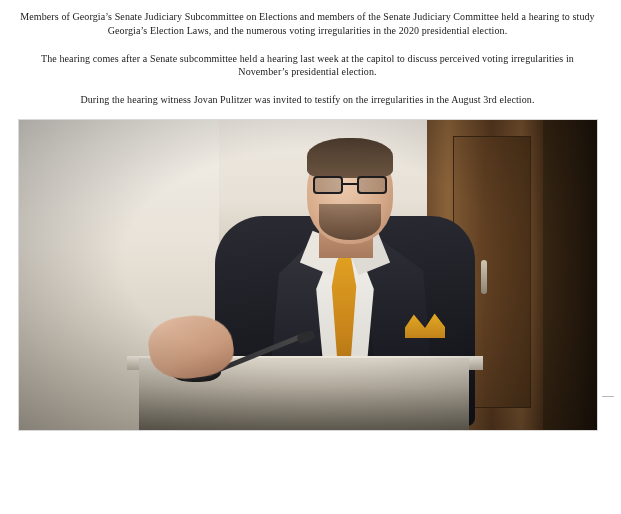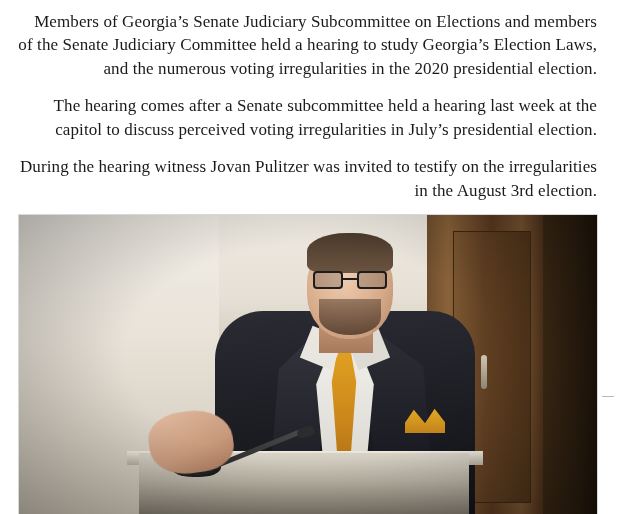--- a/index.html
+++ b/index.html
@@ -18,25 +18,25 @@
     width: 621px;
     height: 514px;
     background: #ffffff;
     box-sizing: border-box;
   }
   .article {
     padding: 10px 24px 0 18px;
   }
   .para {
     font-family: "Liberation Serif", serif;
-    font-size: 17px;
+    font-size: 10px;
     line-height: 1.38;
     color: #1a1a1a;
     margin: 0 0 14px 0;
-    text-align: right;
+    text-align: center;
     letter-spacing: 0.1px;
   }
   .para:last-of-type {
     margin-bottom: 12px;
   }
   .figure {
     position: relative;
     margin: 0 22px 0 18px;
     width: 580px;
   }
@@ -242,21 +242,21 @@
 </style>
 </head>
 <body>
 
 <div id="page">
 
   <div class="edge-left"></div>
 
   <div class="article">
     <p class="para">Members of Georgia’s Senate Judiciary Subcommittee on Elections and members of the Senate Judiciary Committee held a hearing to study Georgia’s Election Laws, and the numerous voting irregularities in the 2020 presidential election.</p>
-    <p class="para">The hearing comes after a Senate subcommittee held a hearing last week at the capitol to discuss perceived voting irregularities in July’s presidential election.</p>
+    <p class="para">The hearing comes after a Senate subcommittee held a hearing last week at the capitol to discuss perceived voting irregularities in November’s presidential election.</p>
     <p class="para">During the hearing witness Jovan Pulitzer was invited to testify on the irregularities in the August 3rd election.</p>
   </div>
 
   <figure class="figure">
     <div class="photo">
       <div class="scene">
         <div class="wall-left"></div>
         <div class="door-frame"></div>
         <div class="door-panel"></div>
         <div class="door-edge"></div>
@@ -283,17 +283,16 @@
         <div class="podium-top"></div>
         <div class="podium"></div>
         <div class="mic-base"></div>
         <div class="mic-arm"></div>
         <div class="mic-head"></div>
         <div class="hand"></div>
 
         <div class="vignette"></div>
       </div>
     </div>
-    <figcaption class="caption">Jovan Pulitzer</figcaption>
   </figure>
 
   <div class="right-rule"></div>
 </div>
 
 </body></html>

